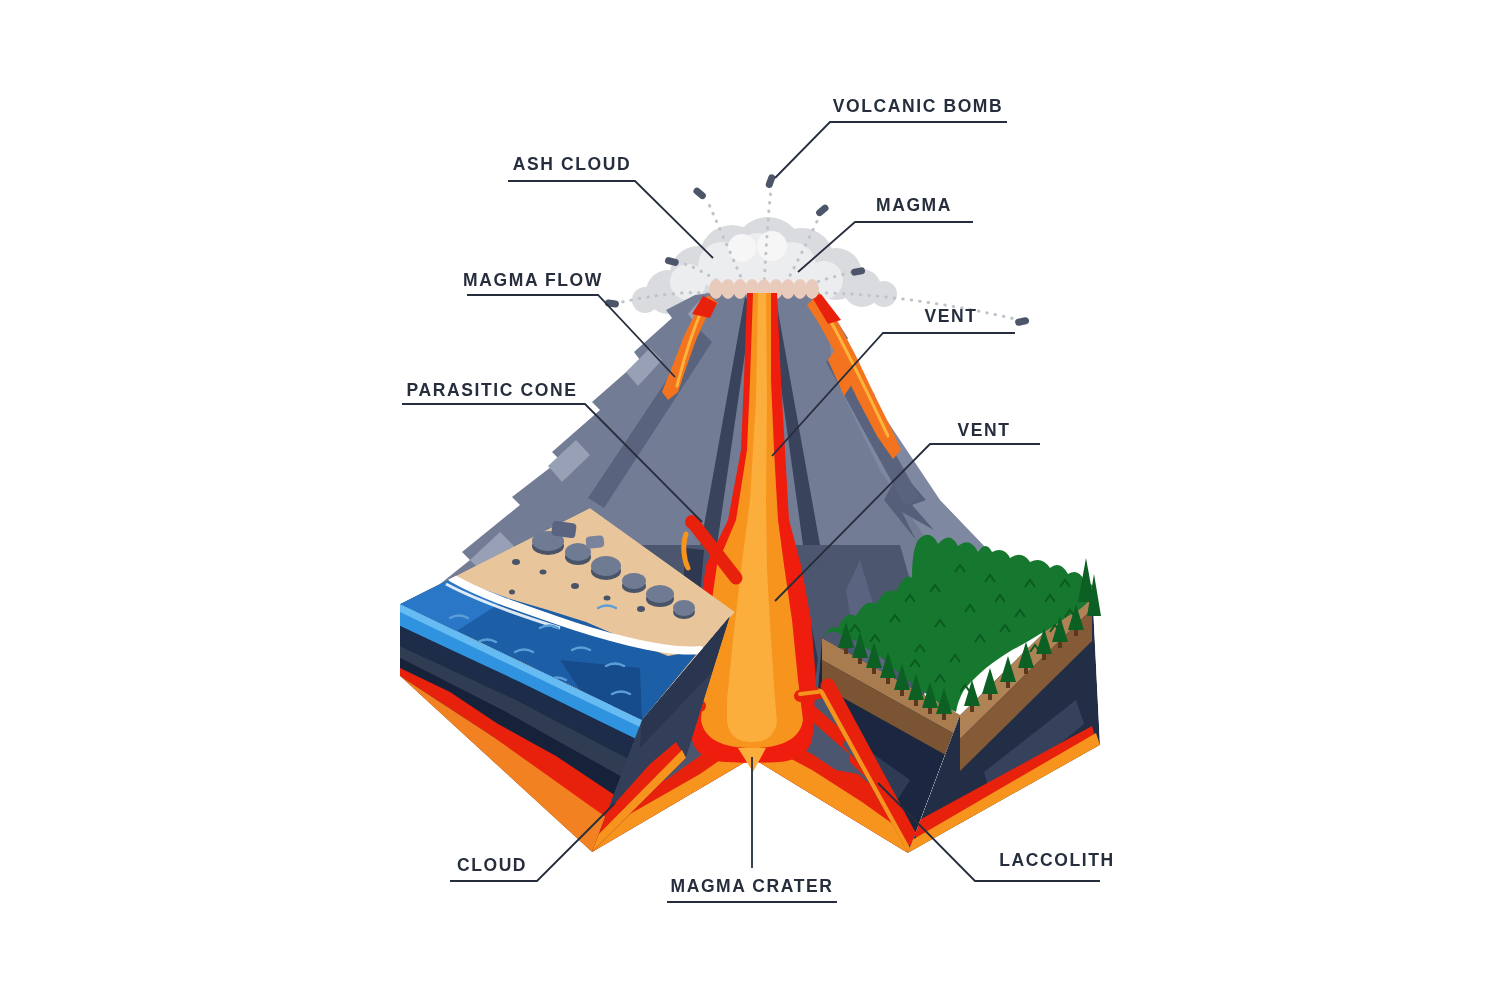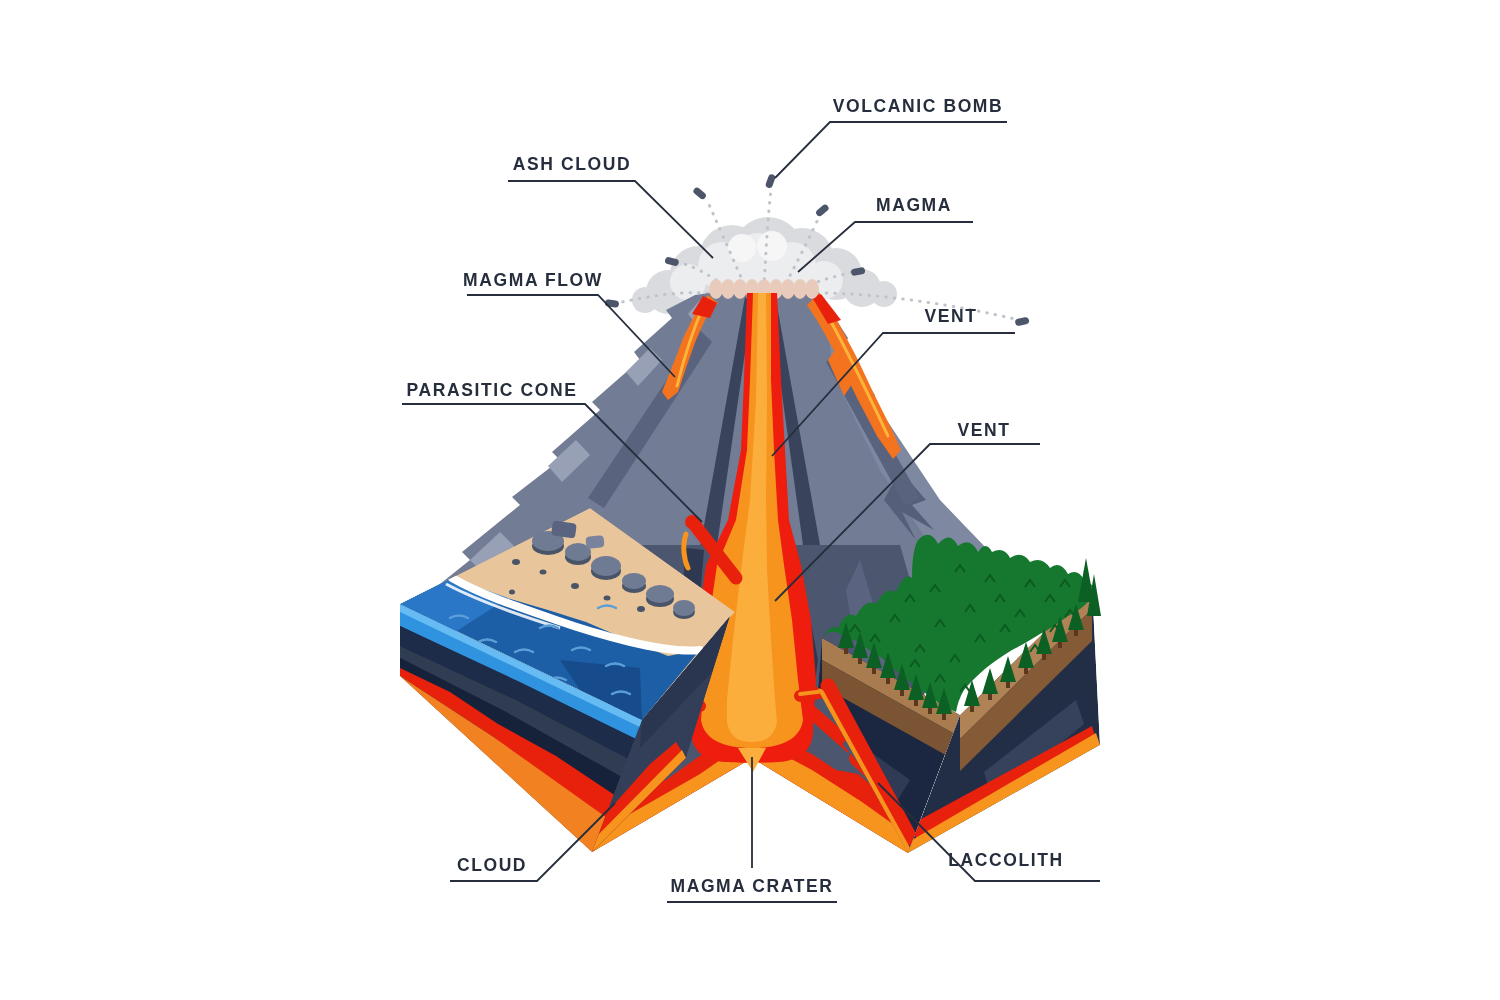--- a/index.html
+++ b/index.html
@@ -361,14 +361,14 @@
 
   <div class="label" style="left:918px;top:106px">VOLCANIC BOMB</div>
   <div class="label" style="left:572px;top:164px">ASH CLOUD</div>
   <div class="label" style="left:914px;top:205px">MAGMA</div>
   <div class="label" style="left:533px;top:280px">MAGMA FLOW</div>
   <div class="label" style="left:951px;top:316px">VENT</div>
   <div class="label" style="left:492px;top:390px">PARASITIC CONE</div>
   <div class="label" style="left:984px;top:430px">VENT</div>
   <div class="label" style="left:492px;top:865px">CLOUD</div>
   <div class="label" style="left:752px;top:886px">MAGMA CRATER</div>
-  <div class="label" style="left:1006px;top:860px">LACCOLITH</div>
+  <div class="label" style="left:1057px;top:860px">LACCOLITH</div>
 </div>
 
 </body></html>

